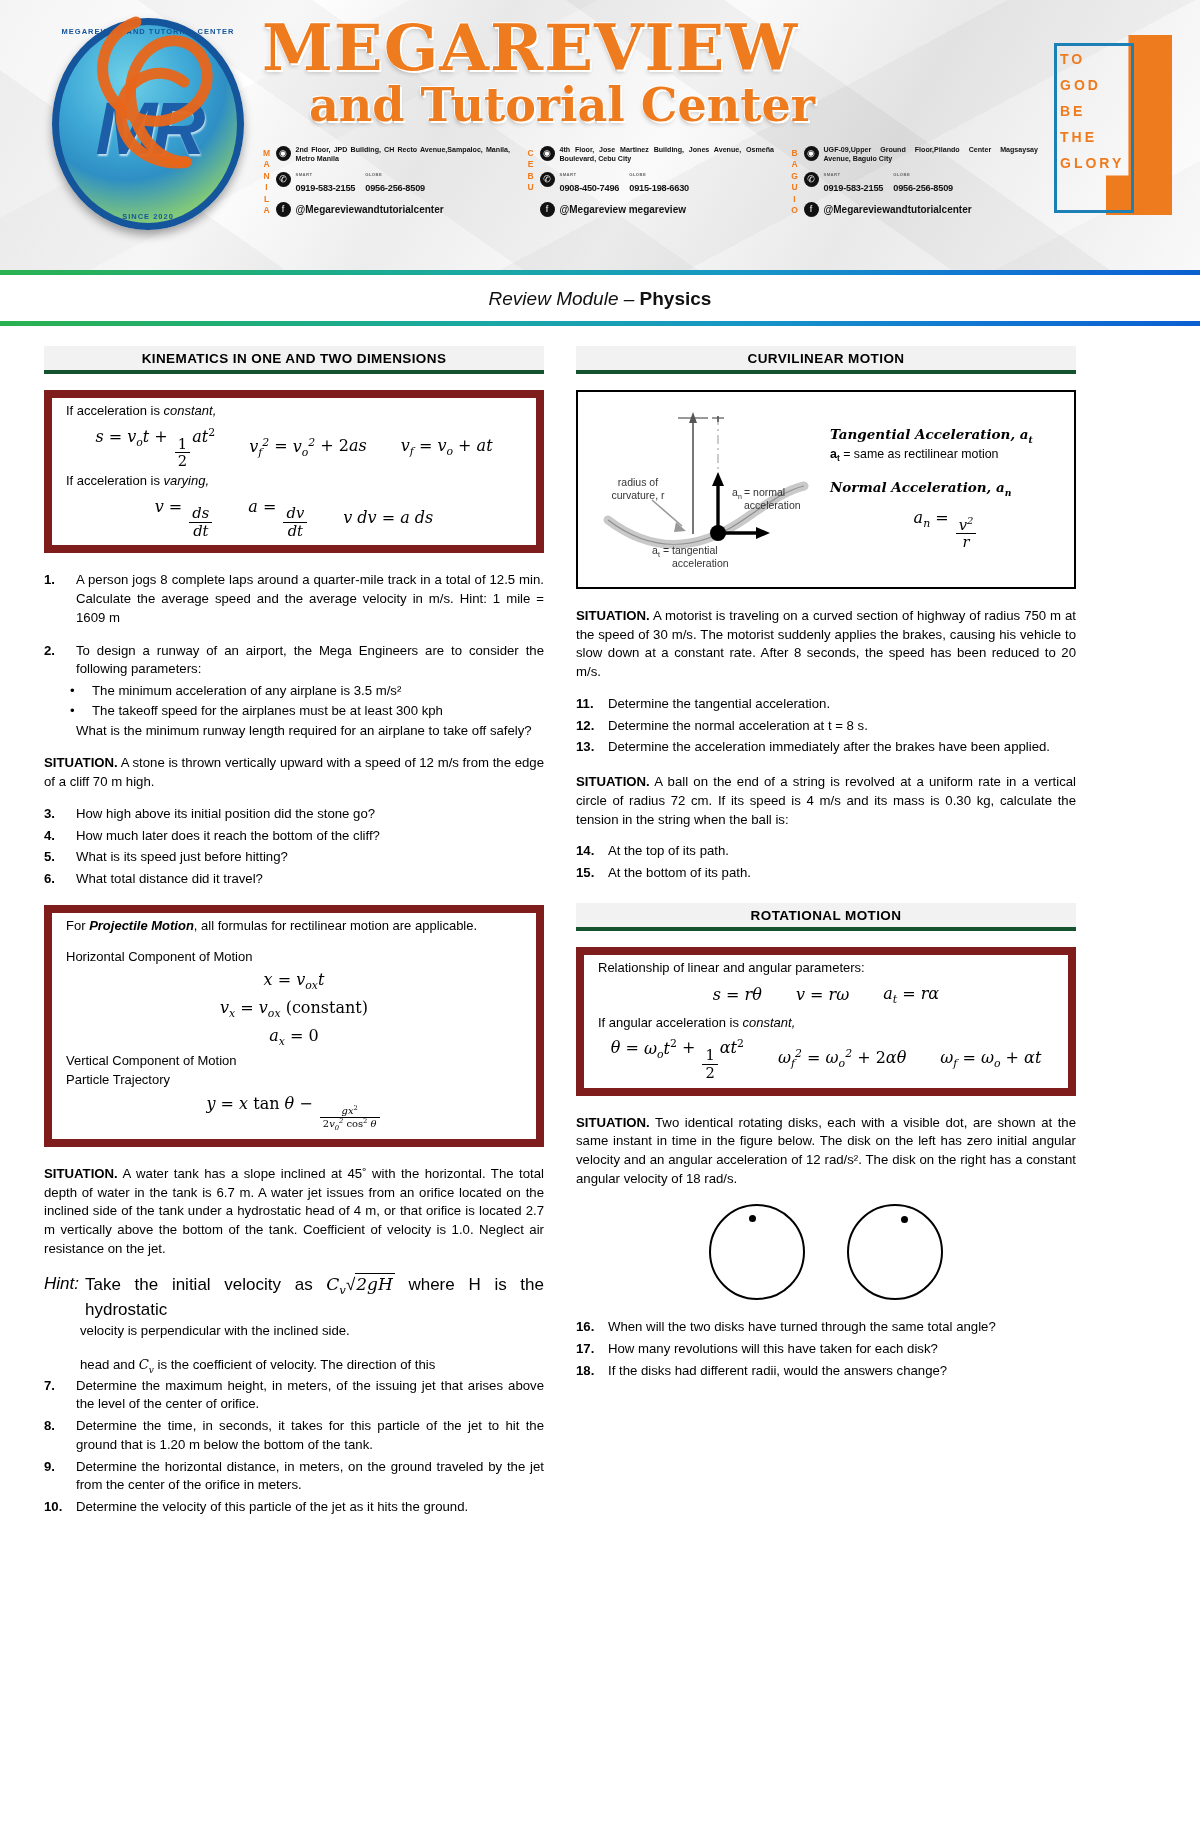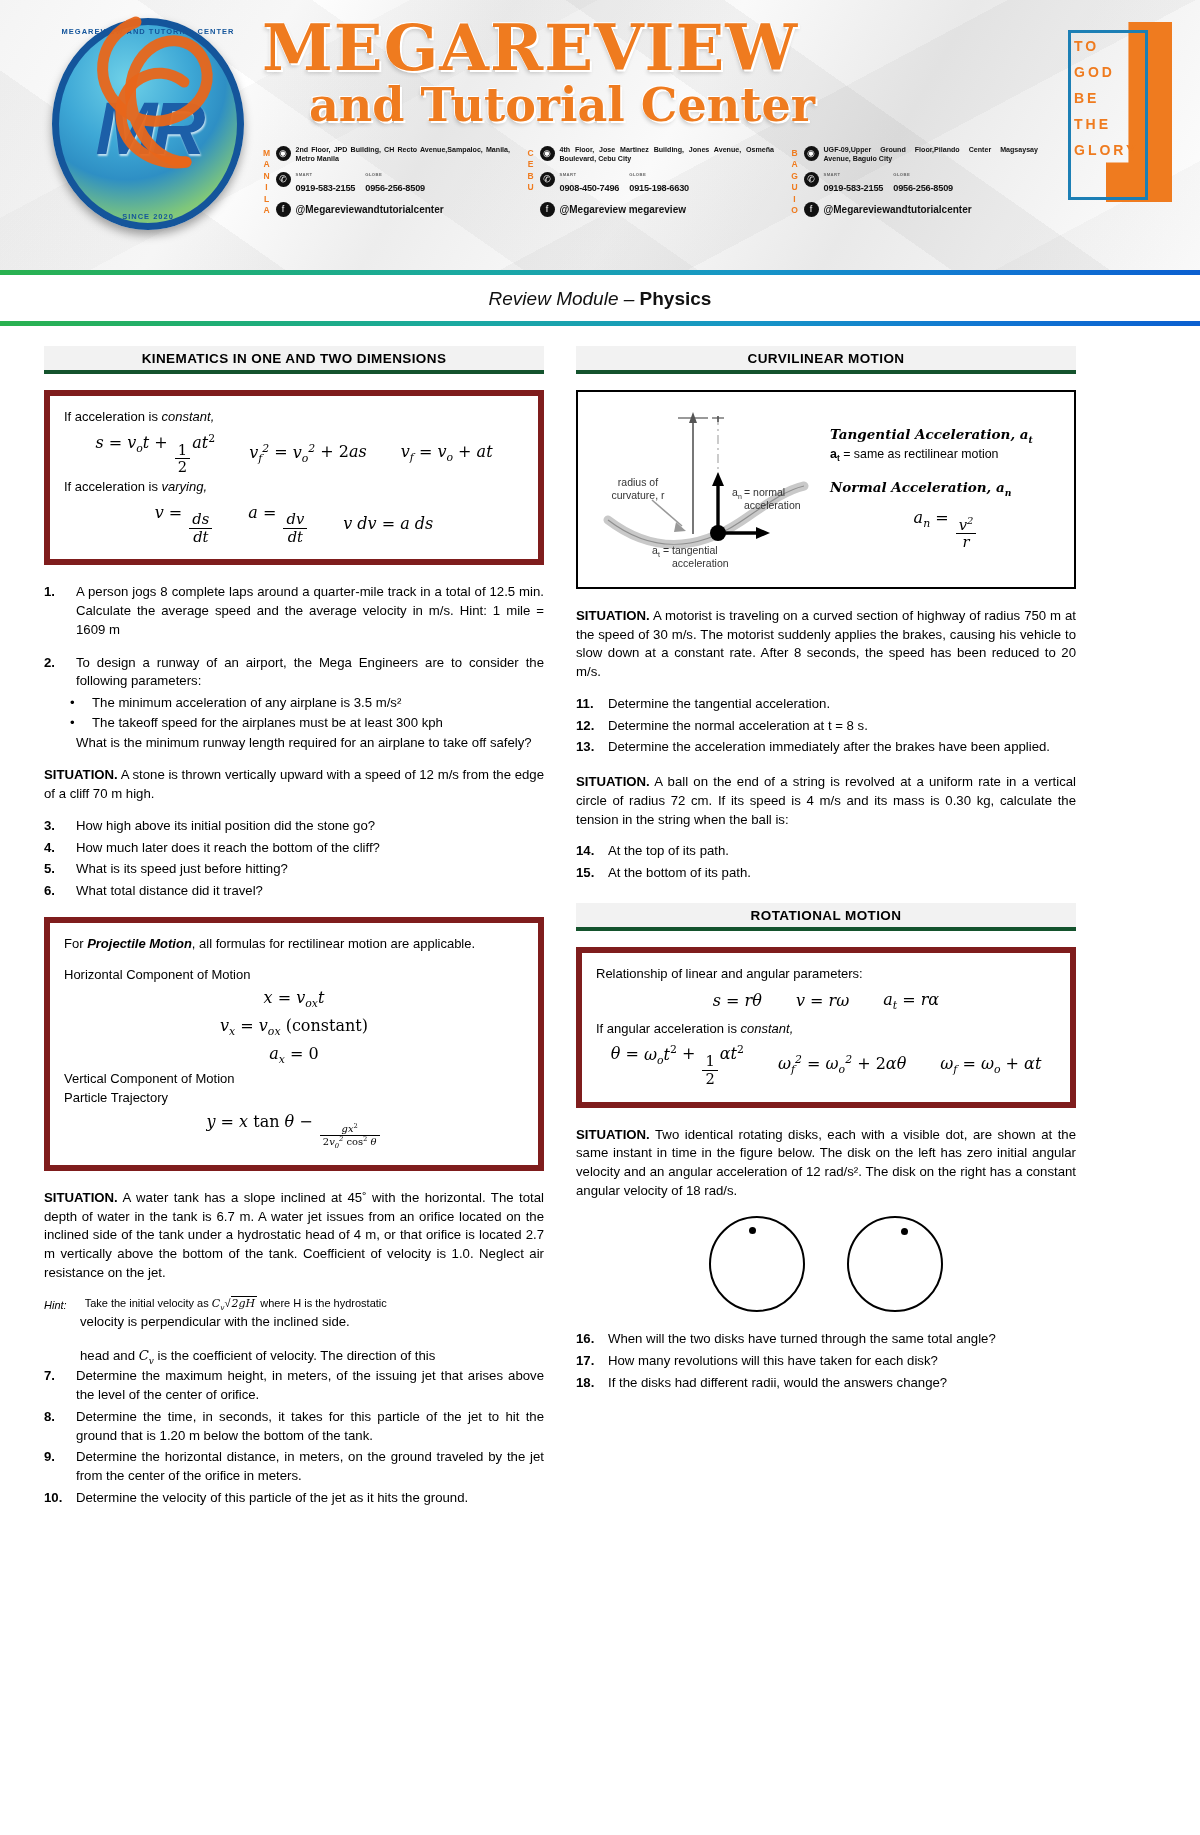--- a/index.html
+++ b/index.html
@@ -165,22 +165,22 @@
     font-weight: bold;
     color: #111;
     letter-spacing: -0.2px;
     white-space: nowrap;
   }
   .handle { font-size: 10px; font-weight: bold; color: #111; padding-top: 2px; }
 
   
   .glory {
     position: absolute;
-    right: 28px; top: 22px;
-    width: 104px; height: 180px;
+    right: 28px; top: 35px;
+    width: 118px; height: 180px;
   }
   .glory-1 {
     position: absolute;
     right: 0; top: 0;
     width: 66px; height: 180px;
     background: #ef7b1f;
     clip-path: polygon(34% 0, 100% 0, 100% 78%, 100% 100%, 0 100%, 0 78%, 34% 78%);
     box-shadow: 2px 3px 5px rgba(0,0,0,0.25);
   }
   .glory-box {
@@ -231,22 +231,22 @@
     border-bottom: 4px solid #14532d;
     text-align: center;
     font-size: 13.5px;
     font-weight: bold;
     letter-spacing: .4px;
     padding: 5px 0 4px;
     margin-bottom: 16px;
   }
 
   .formula-box {
-    border: 6px solid #7f1d1d;
-    padding: 12px 14px;
+    border: 8px solid #7f1d1d;
+    padding: 4px 14px;
     margin-bottom: 18px;
     font-size: 13px;
     line-height: 1.45;
   }
 
   .txt { font-size: 13.2px; line-height: 1.42; text-align: justify; }
   .para { margin: 0 0 13px; }
   .q {
     display: flex;
     gap: 6px;
@@ -261,21 +261,21 @@
   .bullet {
     display: flex;
     gap: 8px;
     font-size: 13.2px;
     line-height: 1.42;
     padding-left: 26px;
     margin-bottom: 1px;
   }
   .bullet .dot { width: 14px; flex: none; }
 
-  .hint-blk { display: flex; gap: 18px; font-size: 11px; line-height: 1.42; align-items: flex-end; }
+  .hint-blk { display: flex; gap: 6px; font-size: 17px; line-height: 1.42; }
   .hint-blk .hl { flex: none; font-style: italic; }
   .hint-blk .hb { flex: 1; text-align: justify; }
   .indent { padding-left: 36px; text-align: justify; }
 
   
   .m { font-family: "DejaVu Serif", serif; font-style: italic; }
   .mr { font-family: "DejaVu Serif", serif; font-style: normal; }
   .eqrow {
     display: flex;
     justify-content: center;

